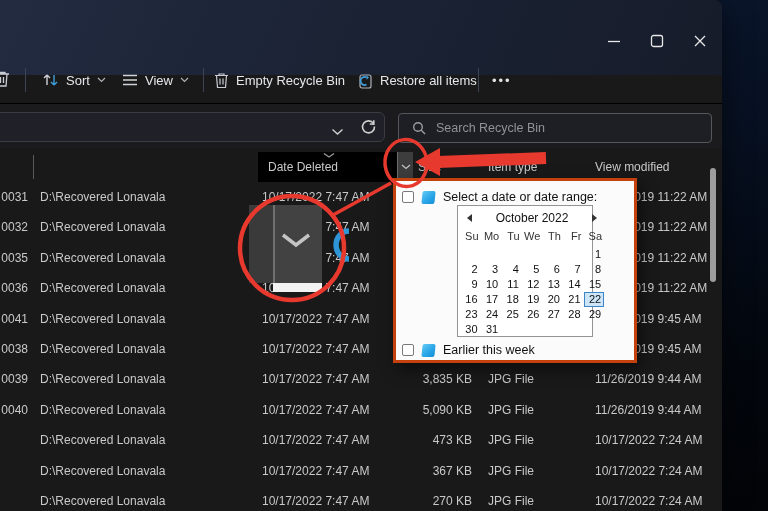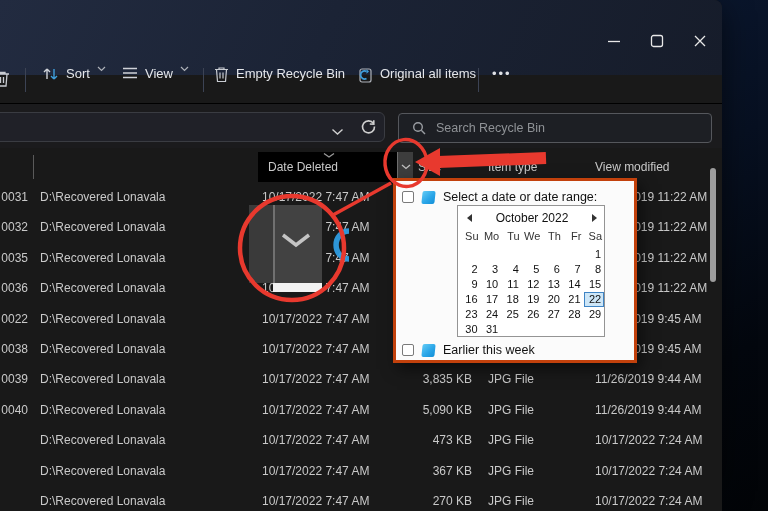--- a/index.html
+++ b/index.html
@@ -27,21 +27,21 @@
     background:#1b1b1d; border-top:1px solid #000;
   }
   #list-band { position:absolute; left:0; top:148px; width:722px; height:363px; background:#191919; }
 
   
   .cap-btn { position:absolute; top:33px; width:16px; height:16px; }
   .cap-btn svg { display:block; }
 
   
   .tb-sep { position:absolute; top:68px; width:1px; height:24px; background:#3c4354; }
-  .tb-btn { position:absolute; top:66px; height:28px; display:flex; gap:7px;
+  .tb-btn { position:absolute; top:66px; height:28px; display:flex; align-items:center; gap:7px;
             color:#e4e6ea; font-size:13px; border-radius:4px; padding:0 4px; }
   .tb-label { white-space:nowrap; }
   .dots { font-size:13px; letter-spacing:2px; color:#dfe1e5; }
 
   
   #address-field {
     position:absolute; left:-30px; top:112px; width:415px; height:30px;
     background:#202128; border:1px solid #3a3c42; border-radius:6px;
   }
   #search-box {
@@ -81,21 +81,21 @@
   }
   .pop-row { position:absolute; left:6px; width:230px; height:18px; display:flex; align-items:center; }
   #pop-row-select { top:7px; } #pop-row-earlier { top:160px; }
   .pop-check { width:12px; height:12px; background:#fff; border:1px solid #7a7a7a; border-radius:2px; flex:0 0 auto; }
   .pop-ico { width:13px; height:13px; margin-left:8px; border-radius:2px;
              background:linear-gradient(135deg,#62cbf5 0%,#2ba6e8 55%,#1390d8 100%);
              transform:skewX(-6deg); flex:0 0 auto; }
   .pop-label { margin-left:8px; white-space:nowrap; }
 
   
-  #calendar { position:absolute; left:61px; top:24px; width:148px; height:132px;
+  #calendar { position:absolute; left:61px; top:24px; width:136px; height:132px;
               background:#fff; border:1px solid #949494; }
   #cal-title-row { position:absolute; left:0; top:4px; width:148px; height:16px; display:flex; align-items:center; }
   #cal-prev { margin-left:9px; width:0; height:0; border-top:4px solid transparent; border-bottom:4px solid transparent; border-right:5px solid #333; }
   #cal-next { margin-right:9px; width:0; height:0; border-top:4px solid transparent; border-bottom:4px solid transparent; border-left:5px solid #333; }
   #cal-title { flex:1; text-align:center; font-size:12px; color:#111; }
   #cal-dayrow { position:absolute; left:2px; top:24px; width:144px; display:flex; }
   .cal-dh { width:20.6px; text-align:right; padding-right:2px; font-size:11px; color:#333; }
   #cal-grid { position:absolute; left:2px; top:41px; width:144px; display:grid;
               grid-template-columns:repeat(7,20.6px); grid-auto-rows:15px; }
   .cal-cell { font-size:11px; color:#111; text-align:right; padding-right:3px; line-height:14px; }
@@ -175,21 +175,21 @@
   </svg>
   <span class="tb-label">Empty Recycle Bin</span>
 </div>
 
 <div class="tb-btn" style="left:352px;">
   <svg width="17" height="17">
     <rect x="4" y="3" width="11" height="13" rx="2" fill="none" stroke="#aeb2b9" stroke-width="1.2"></rect>
     <path d="M10.5 5.5 A4 4 0 1 0 10.5 12.5" fill="none" stroke="#3f9edc" stroke-width="1.8"></path>
     <path d="M10.5 3.2 L13 5.5 L10.5 7.8" fill="#3f9edc" stroke="none"></path>
   </svg>
-  <span class="tb-label">Original all items</span>
+  <span class="tb-label">Restore all items</span>
 </div>
 
 <div class="tb-sep" style="left:478px;"></div>
 <div class="tb-btn" style="left:488px;">
   <span class="dots">•••</span>
 </div>
 
 <div id="address-field"></div>
 <div class="abs" style="left:331px;top:122px;">
   <svg width="13" height="8">
@@ -258,21 +258,21 @@
     </div>
     <div class="file-row" style="top: 91.2px;">
       <span class="c-name">0036</span>
       <span class="c-loc">D:\Recovered Lonavala</span>
       <span class="c-del">10/17/2022 7:47 AM</span>
       <span class="c-size"></span>
       <span class="c-type"></span>
       <span class="c-mod">11/26/2019 11:22 AM</span>
     </div>
     <div class="file-row" style="top: 121.6px;">
-      <span class="c-name">0022</span>
+      <span class="c-name">0041</span>
       <span class="c-loc">D:\Recovered Lonavala</span>
       <span class="c-del">10/17/2022 7:47 AM</span>
       <span class="c-size"></span>
       <span class="c-type"></span>
       <span class="c-mod">11/26/2019 9:45 AM</span>
     </div>
     <div class="file-row" style="top: 152px; padding-left: 43px;">
       <span class="c-name">0038</span>
       <span class="c-loc">D:\Recovered Lonavala</span>
       <span class="c-del">10/17/2022 7:47 AM</span>

